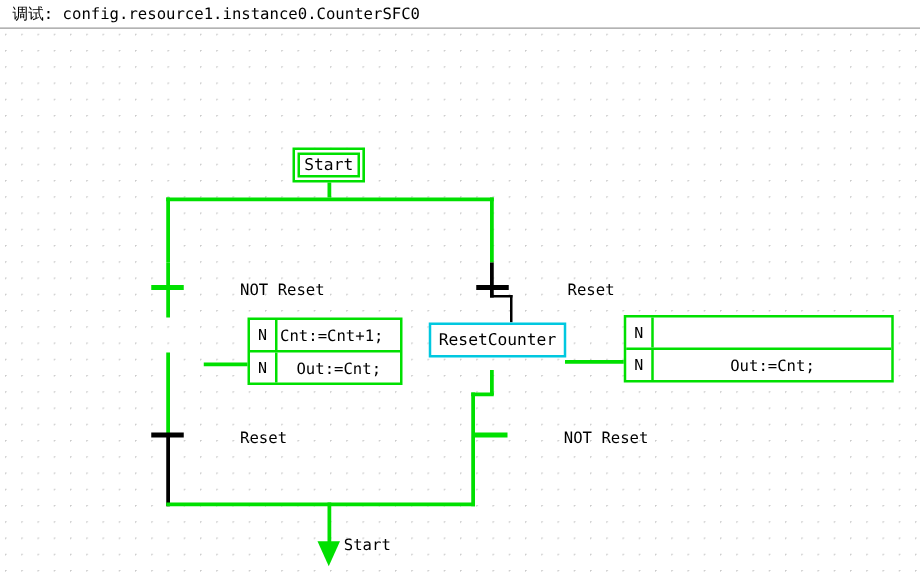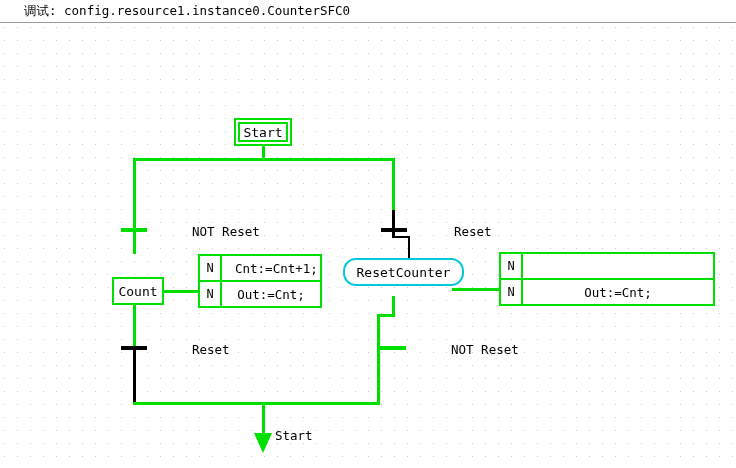--- a/index.html
+++ b/index.html
@@ -19,21 +19,21 @@
   #title-bar {
     position: absolute;
     left: 0; top: 0;
     width: 736px;
     height: 23px;
     background: #ffffff;
     border-bottom: 1px solid #9a9a9a;
     box-sizing: border-box;
     display: flex;
     align-items: center;
-    padding-left: 24px;
+    padding-left: 10px;
     z-index: 30;
   }
   #title-text {
     font-family: "DejaVu Sans Mono", "Liberation Mono", monospace;
     font-size: 12.5px;
     color: #000000;
     letter-spacing: 0px;
     white-space: nowrap;
   }
 
@@ -121,21 +121,21 @@
     align-items: center;
     justify-content: center;
     font-family: "DejaVu Sans Mono", "Liberation Mono", monospace;
     font-size: 12.5px;
     color: #000000;
     white-space: nowrap;
     padding: 0 4px;
   }
   .action-body.left {
     justify-content: flex-start;
-    padding-left: 13px;
+    padding-left: 2px;
   }
 
   
   .transition-bar {
     position: absolute;
     height: 4px;
     width: 26px;
     background: #00e000;
   }
   .transition-bar.off {
@@ -209,36 +209,33 @@
   <div class="step initial" style="left:234px; top:94px; width:58px; height:28px;">
     <span>Start</span>
   </div>
 
   <div class="transition-bar" style="left:121px; top:204px;"></div>
   <span class="transition-label" style="left:148px; top:200px;">NOT Reset</span>
 
   <div class="transition-bar off" style="left:381px; top:204px;"></div>
   <span class="transition-label" style="left:410px; top:200px;">Reset</span>
 
-  <div class="step" style="left:112px; top:253px; width:52px; height:28px;">
-    <span>Count</span>
-  </div>
 
   <div class="action-block" style="left:198px; top:230px; width:124px; height:54px;">
     <div class="action-row">
       <div class="action-qualifier">N</div>
       <div class="action-body left">Cnt:=Cnt+1;</div>
     </div>
     <div class="action-row">
       <div class="action-qualifier">N</div>
       <div class="action-body">Out:=Cnt;</div>
     </div>
   </div>
 
-  <div class="step cyan" style="left:343px; top:234px; width:121px; height:28px;border-radius:13px;">
+  <div class="step cyan" style="left:343px; top:234px; width:110px; height:28px;">
     <span>ResetCounter</span>
   </div>
 
   <div class="action-block" style="left:499px; top:228px; width:216px; height:54px;">
     <div class="action-row">
       <div class="action-qualifier">N</div>
     </div>
     <div class="action-row">
       <div class="action-qualifier">N</div>
       <div class="action-body">Out:=Cnt;</div>

